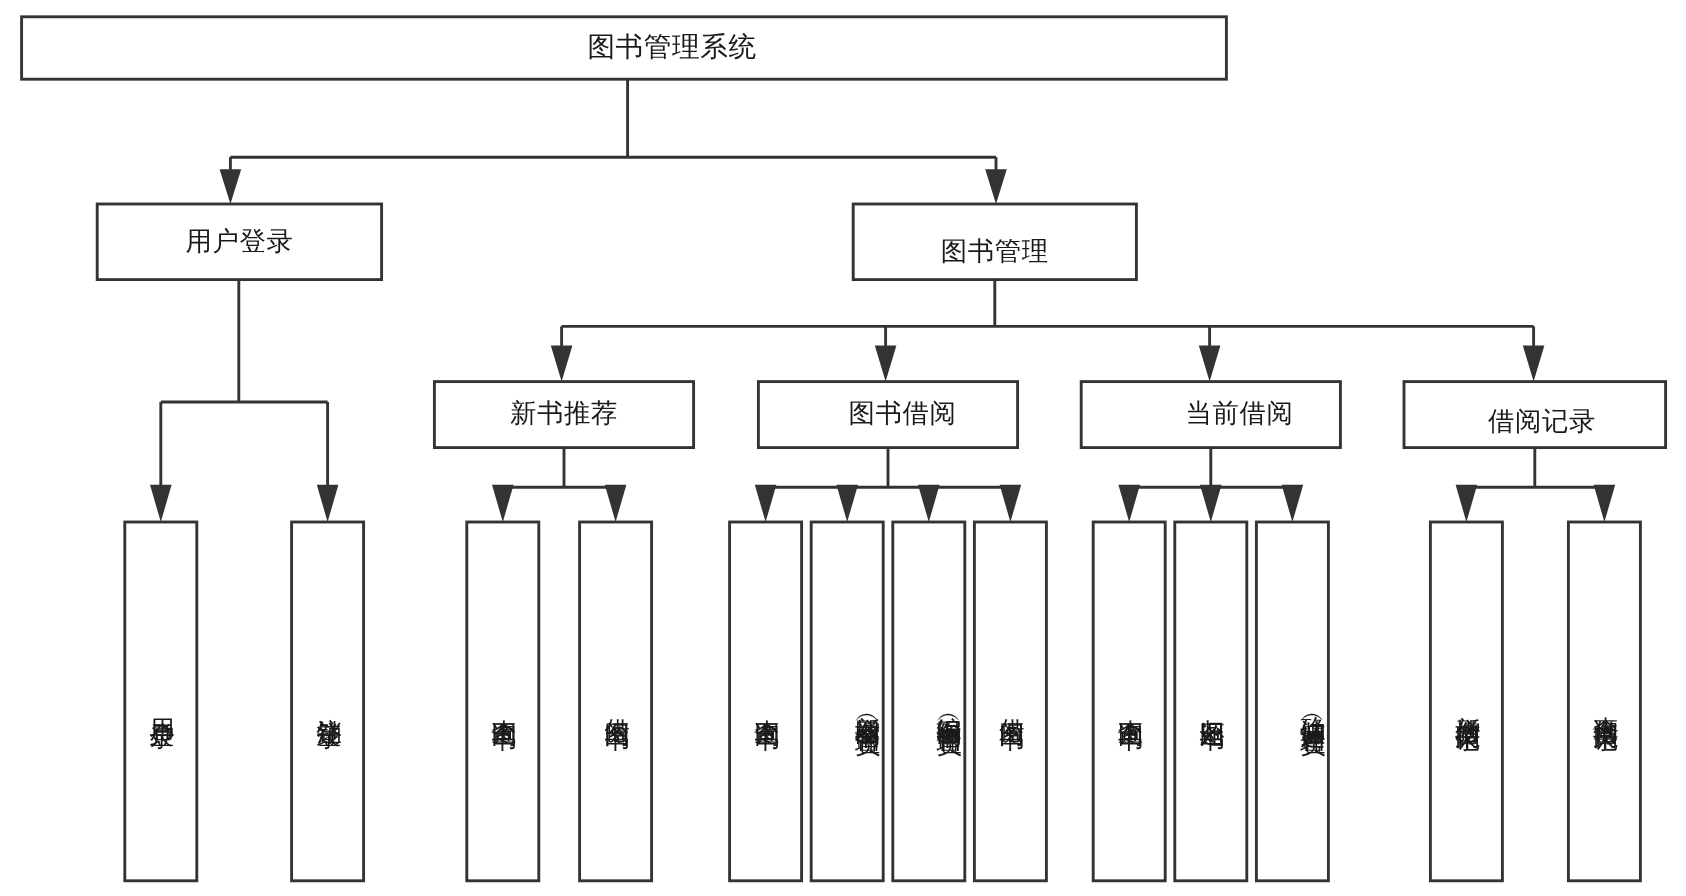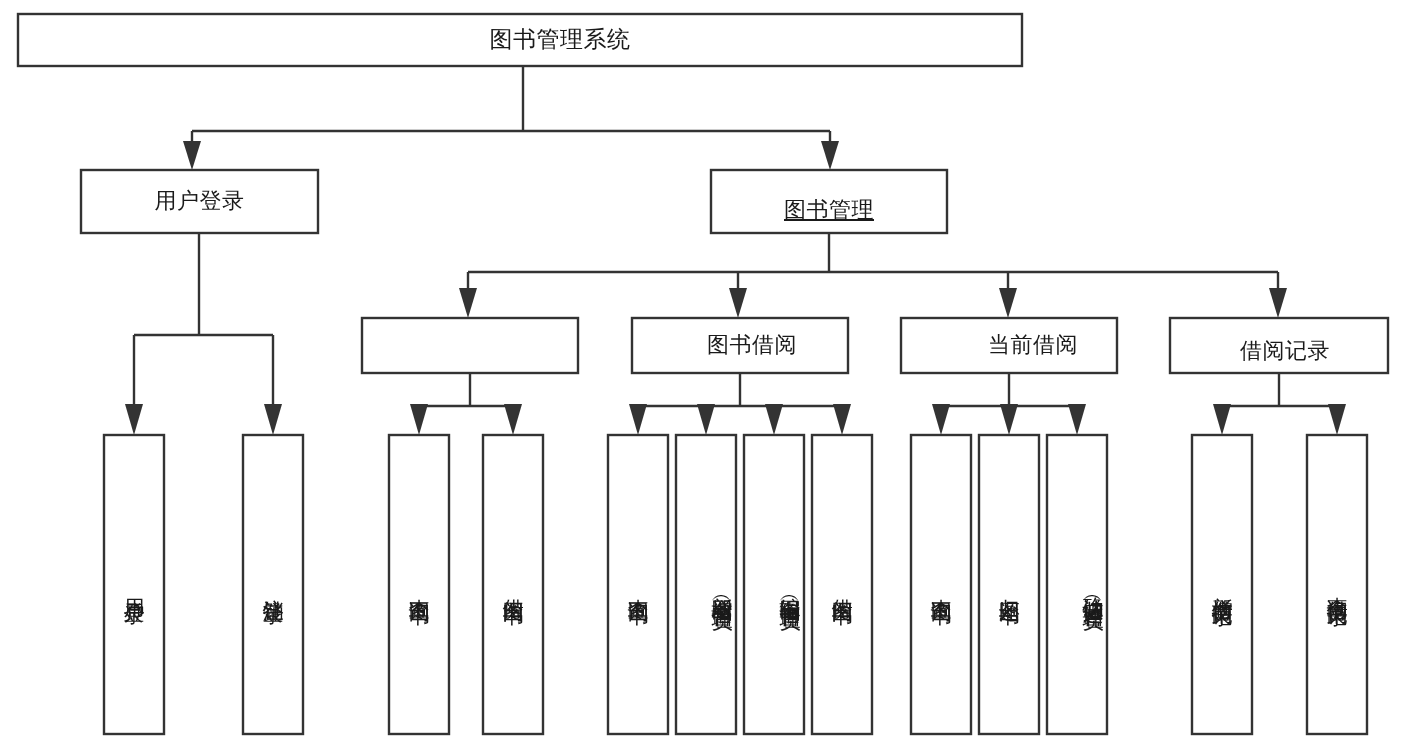--- a/index.html
+++ b/index.html
@@ -163,22 +163,23 @@
     <rect class="node-box" x="979" y="435" width="60" height="299"></rect>
     <rect class="node-box" x="1047" y="435" width="60" height="299"></rect>
 
     <rect class="node-box" x="1192" y="435" width="60" height="299"></rect>
     <rect class="node-box" x="1307" y="435" width="60" height="299"></rect>
   </svg>
 
   <div class="node-label horizontal root" style="left:18px; top:14px; width:1004px; height:52px;">图书管理系统</div>
 
   <div class="node-label horizontal" style="left:81px; top:170px; width:237px; height:63px;">用户登录</div>
-  <div class="node-label horizontal" style="left:711px; top:170px; width:236px; height:80px;text-decoration:underline;">图书管理</div>
-
+  <div class="node-label horizontal" style="left:711px; top:170px; width:236px; height:80px;">图书管理</div>
+
+  <div class="node-label horizontal" style="left:362px; top:318px; width:216px; height:55px;">新书推荐</div>
   <div class="node-label horizontal" style="left:632px; top:318px; width:240px; height:55px;">图书借阅</div>
   <div class="node-label horizontal" style="left:901px; top:318px; width:216px; height:55px;padding-left:48px;">当前借阅</div>
   <div class="node-label horizontal" style="left:1170px; top:318px; width:218px; height:67px;padding-left:12px;">借阅记录</div>
 
   <div class="node-label vertical" style="left:104px; top:435px; width:60px; height:299px; align-items:center;">用户登录</div>
   <div class="node-label vertical" style="left:243px; top:435px; width:60px; height:299px; align-items:center;">注销登录</div>
 
   <div class="node-label vertical" style="left:389px; top:435px; width:60px; height:299px; align-items:center;">查询图书</div>
   <div class="node-label vertical" style="left:483px; top:435px; width:60px; height:299px; align-items:center;">借阅图书</div>
 

